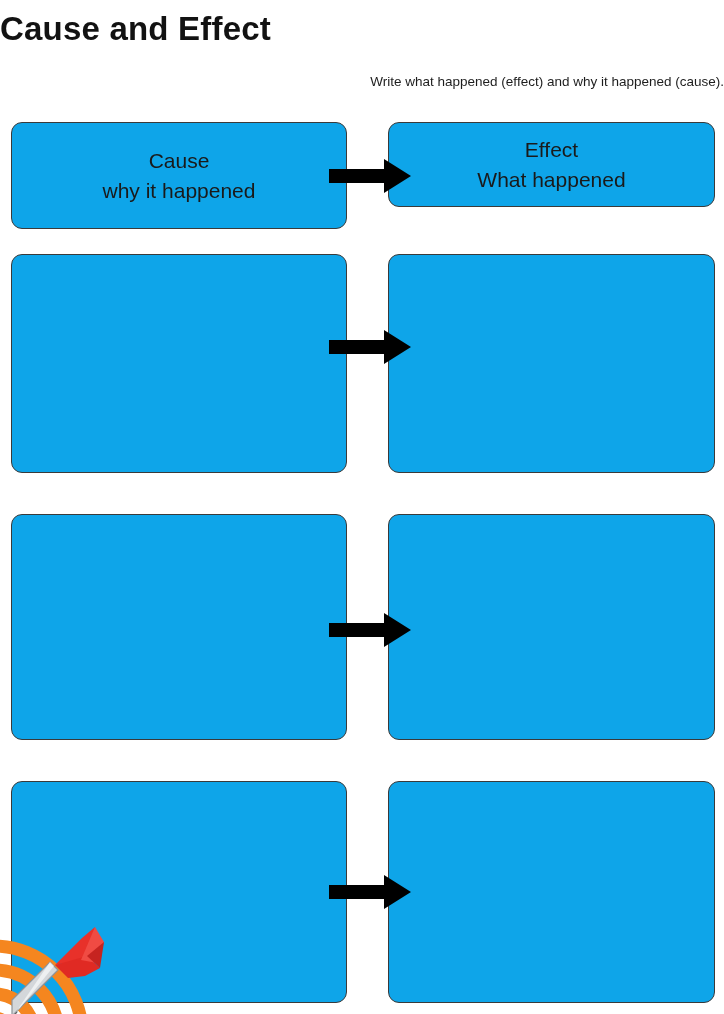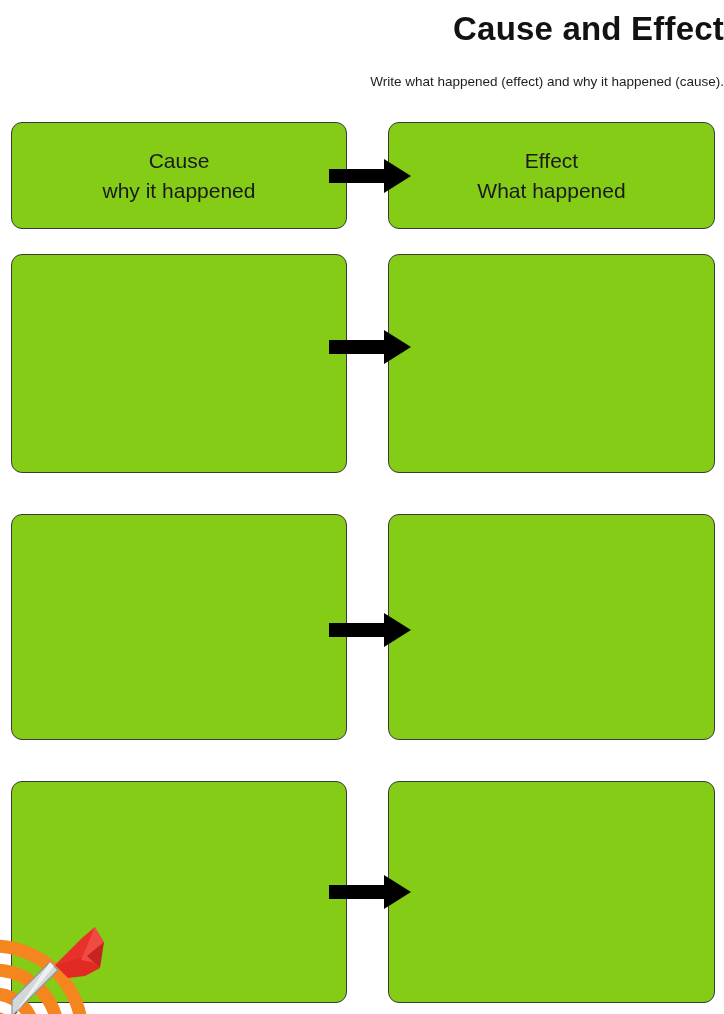--- a/index.html
+++ b/index.html
@@ -18,21 +18,21 @@
     overflow: hidden;
     background: #ffffff;
   }
 
   
   .worksheet-title {
     position: absolute;
     left: 0;
     top: 9px;
     width: 724px;
-    text-align: right;
+    text-align: left;
     font-size: 33px;
     font-weight: bold;
     letter-spacing: 0.2px;
     color: #121212;
     line-height: 40px;
   }
   .worksheet-subtitle {
     position: absolute;
     left: 0;
     top: 73px;
@@ -41,21 +41,21 @@
     font-size: 13.5px;
     font-weight: normal;
     color: #1d1d1d;
     line-height: 18px;
   }
 
   
   .box {
     position: absolute;
     box-sizing: border-box;
-    background: #84cc16;
+    background: #0ea5e9;
     border: 1.6px solid #3a3a3a;
     border-radius: 11px;
   }
   .box-text {
     position: absolute;
     left: 0;
     right: 0;
     top: 50%;
     transform: translateY(-50%);
     text-align: center;
@@ -91,21 +91,21 @@
 
   <div class="worksheet-title">Cause and Effect</div>
 
   <div class="worksheet-subtitle">Write what happened (effect) and why it happened (cause).</div>
 
   <div class="box" style="left:11px; top:122px; width:336px; height:107px;">
     <div class="box-text">Cause
 why it happened</div>
   </div>
 
-  <div class="box" style="left:388px; top:122px; width:327px; height:107px;">
+  <div class="box" style="left:388px; top:122px; width:327px; height:85px;">
     <div class="box-text">Effect
 What happened</div>
   </div>
 
   <div class="arrow" style="left:329px; top:159px;">
     <svg viewBox="0 0 82 34" preserveAspectRatio="none" aria-hidden="true">
       <polygon points="0,10 55,10 55,0 82,17 55,34 55,24 0,24" fill="#000000"></polygon>
     </svg>
   </div>
 

